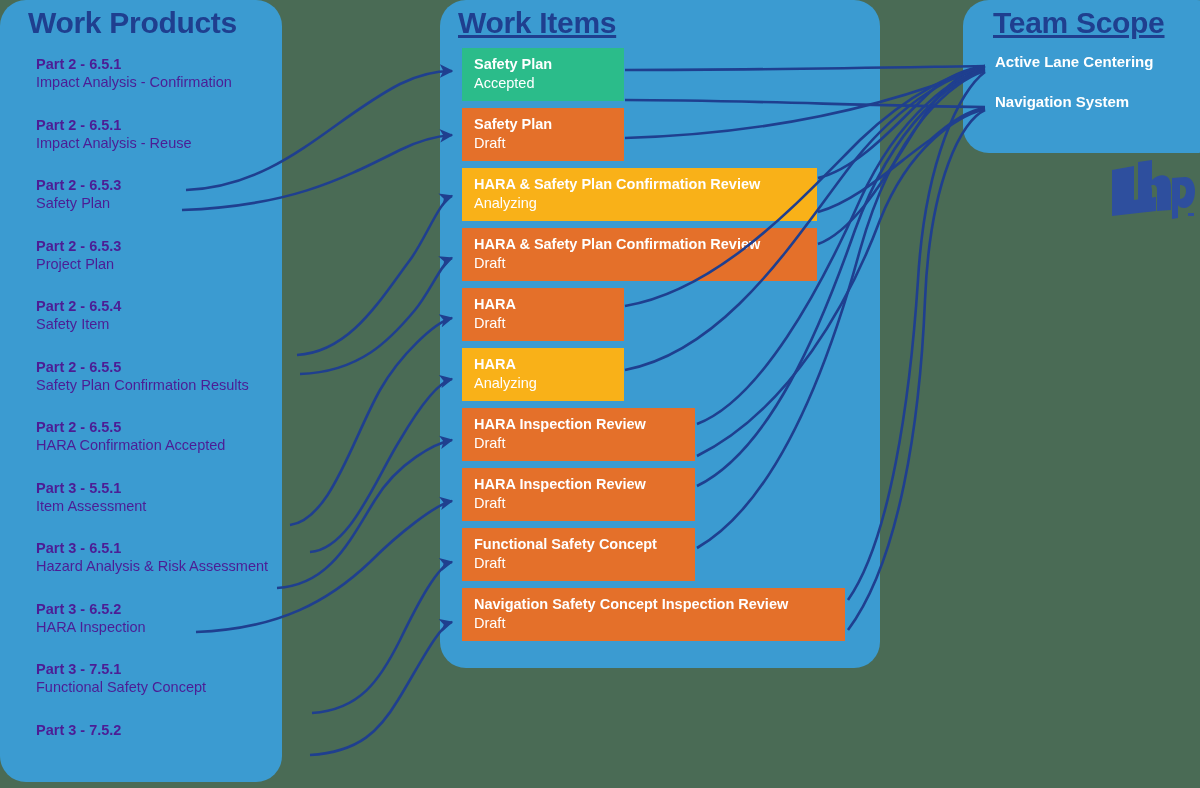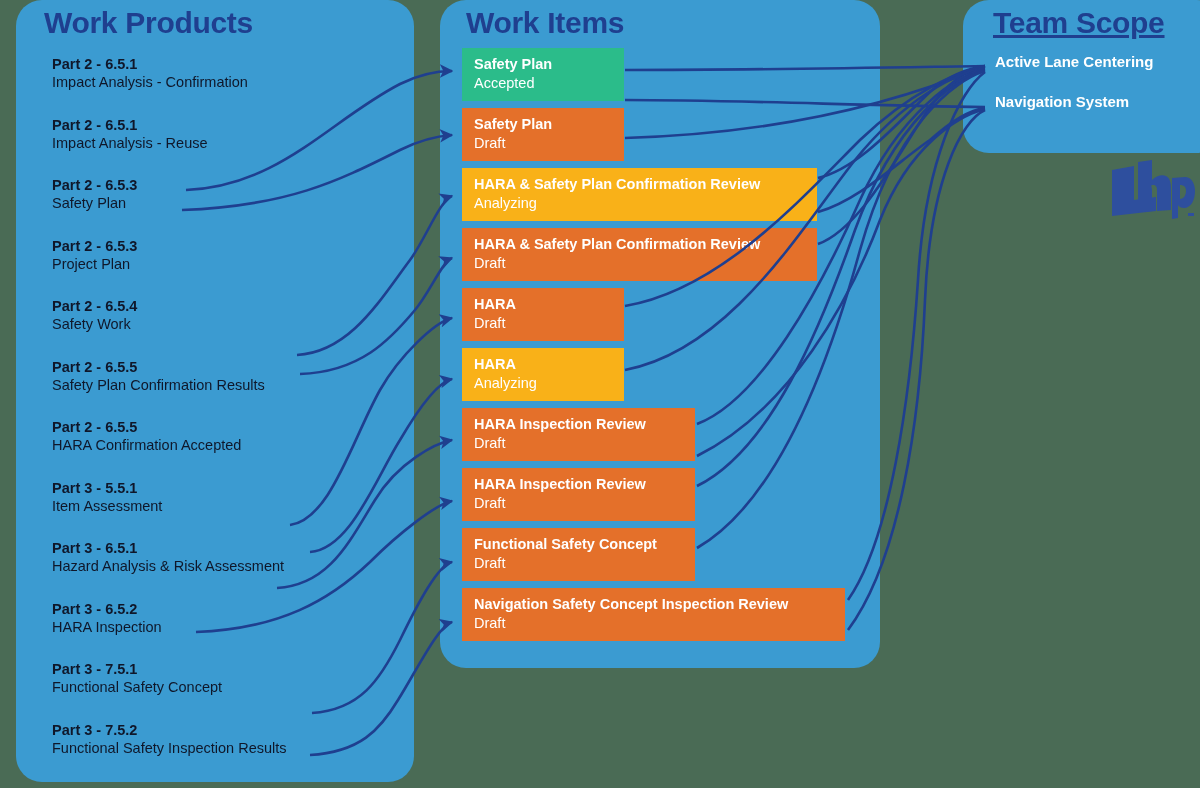--- a/index.html
+++ b/index.html
@@ -21,23 +21,23 @@
   }
 
   
   .panel {
     position: absolute;
     background: #3b9bd1;
     border-radius: 26px;
     box-sizing: border-box;
   }
   #panel-work-products {
-    left: 16px;
+    left: 0px;
     top: 0px;
-    width: 398px;
+    width: 282px;
     height: 782px;
     padding-left: 27px;
   }
   #panel-work-items {
     left: 440px;
     top: 0px;
     width: 440px;
     height: 668px;
   }
   #panel-team-scope {
@@ -50,33 +50,33 @@
   .panel-title {
     position: absolute;
     left: 28px;
     top: 6px;
     font-size: 30px;
     font-weight: bold;
     color: #1f3f8f;
     letter-spacing: -0.3px;
     white-space: nowrap;
   }
-  #panel-work-items .panel-title { left: 26px; }
+  #panel-work-items .panel-title { left: 18px; text-decoration: underline; }
   #panel-team-scope .panel-title { left: 30px; text-decoration: underline; }
 
   
   #wp-list {
     position: absolute;
     left: 36px;
     top: 55px;
     width: 290px;
   }
   .wp-item {
     height: 60.5px;
-    color: #0f172a;
+    color: #4c1d95;
   }
   .wp-code {
     font-size: 14.5px;
     font-weight: bold;
     line-height: 18px;
     white-space: nowrap;
   }
   .wp-name {
     font-size: 14.5px;
     font-weight: normal;
@@ -172,21 +172,21 @@
         <div class="wp-item">
           <div class="wp-code">Part 2 - 6.5.3</div>
           <div class="wp-name">Safety Plan</div>
         </div>
         <div class="wp-item">
           <div class="wp-code">Part 2 - 6.5.3</div>
           <div class="wp-name">Project Plan</div>
         </div>
         <div class="wp-item">
           <div class="wp-code">Part 2 - 6.5.4</div>
-          <div class="wp-name">Safety Work</div>
+          <div class="wp-name">Safety Item</div>
         </div>
         <div class="wp-item">
           <div class="wp-code">Part 2 - 6.5.5</div>
           <div class="wp-name">Safety Plan Confirmation Results</div>
         </div>
         <div class="wp-item">
           <div class="wp-code">Part 2 - 6.5.5</div>
           <div class="wp-name">HARA Confirmation Accepted</div>
         </div>
         <div class="wp-item">
@@ -200,21 +200,20 @@
         <div class="wp-item">
           <div class="wp-code">Part 3 - 6.5.2</div>
           <div class="wp-name">HARA Inspection</div>
         </div>
         <div class="wp-item">
           <div class="wp-code">Part 3 - 7.5.1</div>
           <div class="wp-name">Functional Safety Concept</div>
         </div>
         <div class="wp-item">
           <div class="wp-code">Part 3 - 7.5.2</div>
-          <div class="wp-name">Functional Safety Inspection Results</div>
         </div>
       </div>
   </div>
 
   <div class="panel" id="panel-work-items">
     <div class="panel-title">Work Items</div>
     <div id="wi-list">
         <div class="wi-card" style="background: rgb(43, 188, 138); width: 162px;">
           <div class="wi-title">Safety Plan</div>
           <div class="wi-status">Accepted</div>

